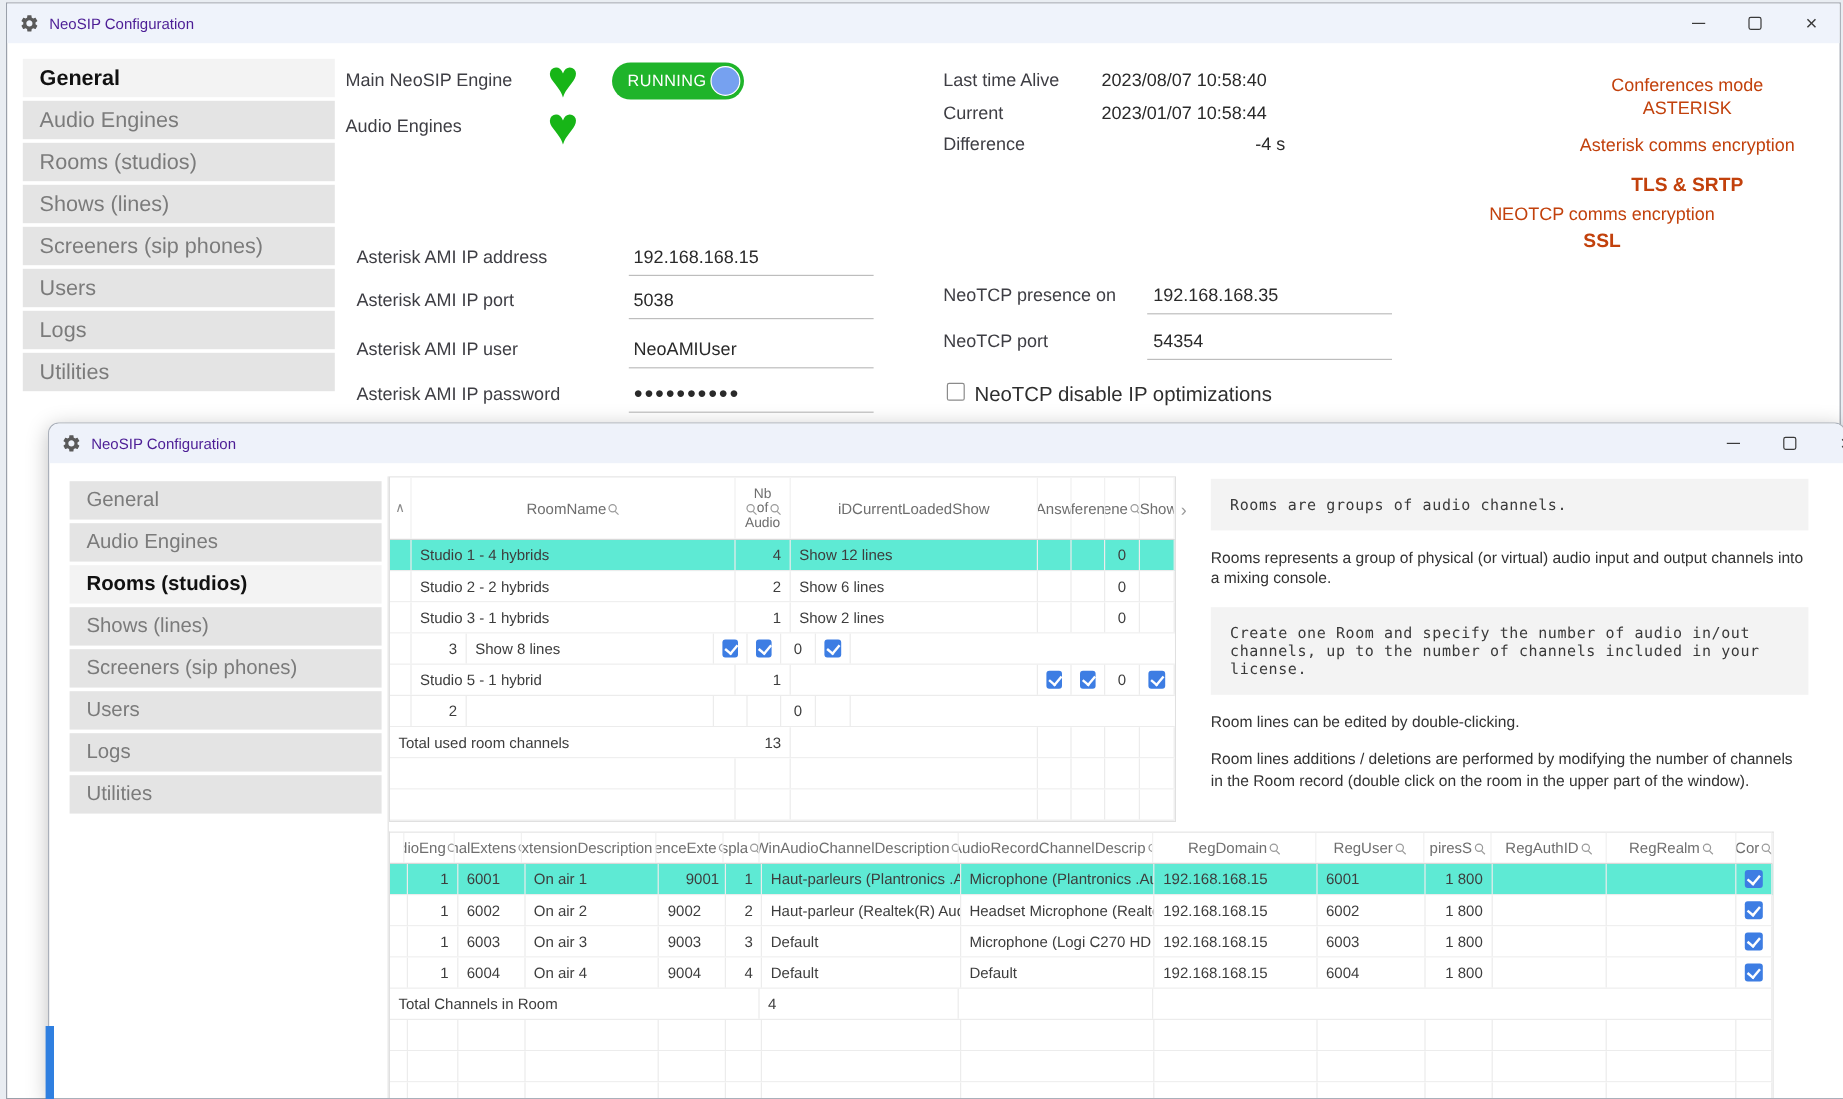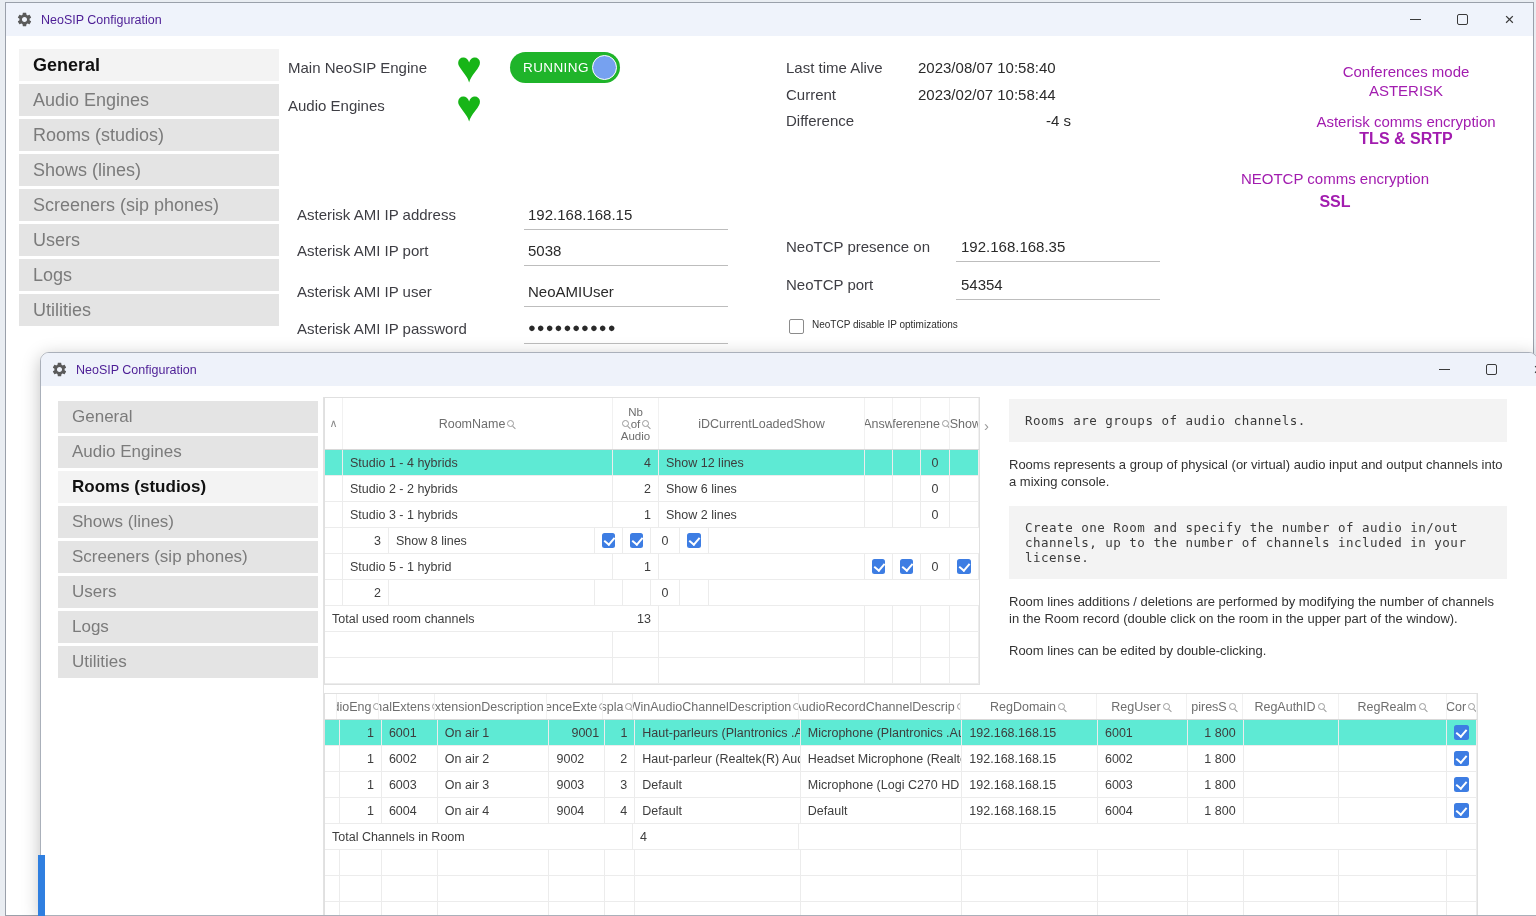--- a/index.html
+++ b/index.html
@@ -30,21 +30,21 @@
   
   .lbl { position:absolute; font-size:15px; color:#3e3e44; }
   .val { position:absolute; font-size:15px; color:#2a2a2a; }
   .field-line { position:absolute; height:1px; background:#bdbdbd; }
   .heart { position:absolute; color:#17b517; font-size:44px; line-height:40px; }
   .toggle { position:absolute; width:110px; height:31px; background:#1fb42a; border-radius:16px;
             display:flex; align-items:center; padding-left:13px; }
   .toggle .t-label { color:#ffffff; font-size:13.5px; letter-spacing:.4px; }
   .toggle .knob { position:absolute; right:3px; top:3px; width:25px; height:25px; border-radius:50%;
                   background:#76a1f0; border:1.5px solid #ffffff; }
-  .modes { position:absolute; text-align:center; color:#a21caf; }
+  .modes { position:absolute; text-align:center; color:#c2410c; }
   .modes .m-lab { font-size:15px; }
   .modes .m-val { font-size:15px; margin-top:2px; }
   .modes .m-val.b { font-weight:bold; font-size:16px; }
   .cb { width:15px; height:15px; border:1px solid #8b8b8b; border-radius:2px; background:#fff; }
   .clip-frag { position:absolute; height:9px; overflow:hidden; }
   .clip-frag > div { font-weight:bold; font-size:24px; color:#222; letter-spacing:2px; }
 
   
   .tbl { position:absolute; background:#fff; border:1px solid #e0e0e0; font-size:12.5px; color:#3d3d3d; }
   .tr  { display:flex; height:26px; border-bottom:1px solid #ececec; background:#fff; }
@@ -114,21 +114,21 @@
     <div class="toggle" style="left:504px; top:49px;">
       <span class="t-label">RUNNING</span>
       <div class="knob"></div>
     </div>
     <span class="lbl" style="left:282px; top:94px;">Audio Engines</span>
     <span class="heart" style="left:450px; top:83px;">♥</span>
 
     <span class="lbl" style="left:780px; top:56px;">Last time Alive</span>
     <span class="val" style="left:912px; top:56px;">2023/08/07 10:58:40</span>
     <span class="lbl" style="left:780px; top:83px;">Current</span>
-    <span class="val" style="left:912px; top:83px;">2023/02/07 10:58:44</span>
+    <span class="val" style="left:912px; top:83px;">2023/01/07 10:58:44</span>
     <span class="lbl" style="left:780px; top:109px;">Difference</span>
     <span class="val" style="left:1010px; top:109px; width:55px; text-align:right;">-4 s</span>
 
     <span class="lbl" style="left:291px; top:203px;">Asterisk AMI IP address</span>
     <span class="val" style="left:522px; top:203px;">192.168.168.15</span>
     <div class="field-line" style="left:518px; top:226px; width:204px;"></div>
 
     <span class="lbl" style="left:291px; top:239px;">Asterisk AMI IP port</span>
     <span class="val" style="left:522px; top:239px;">5038</span>
     <div class="field-line" style="left:518px; top:262px; width:204px;"></div>
@@ -143,29 +143,29 @@
 
     <span class="lbl" style="left:780px; top:235px;">NeoTCP presence on</span>
     <span class="val" style="left:955px; top:235px;">192.168.168.35</span>
     <div class="field-line" style="left:950px; top:258px; width:204px;"></div>
 
     <span class="lbl" style="left:780px; top:273px;">NeoTCP port</span>
     <span class="val" style="left:955px; top:273px;">54354</span>
     <div class="field-line" style="left:950px; top:296px; width:204px;"></div>
 
     <div class="cb" style="position:absolute; left:783px; top:316px;"></div>
-    <span class="lbl" style="left:806px; top:316px; font-size:10px; color:#2e2e2e;">NeoTCP disable IP optimizations</span>
+    <span class="lbl" style="left:806px; top:316px; font-size:17px; color:#2e2e2e;">NeoTCP disable IP optimizations</span>
 
     <div class="modes" style="left:1290px; top:60px; width:220px;">
       <div class="m-lab">Conferences mode</div>
       <div class="m-val">ASTERISK</div>
     </div>
     <div class="modes" style="left:1290px; top:110px; width:220px;">
       <div class="m-lab">Asterisk comms encryption</div>
-      <div class="m-val b" style="margin-top:0;">TLS &amp; SRTP</div>
+      <div class="m-val b" style="margin-top:16px;">TLS &amp; SRTP</div>
     </div>
     <div class="modes" style="left:1219px; top:167px; width:220px;">
       <div class="m-lab">NEOTCP comms encryption</div>
       <div class="m-val b" style="margin-top:6px;">SSL</div>
     </div>
 
     <div class="clip-frag" style="left:578px; top:339px; width:180px;">
       <div>▪▪▪▪ ▪ ▪▪▪▪▪</div>
     </div>
   </div>
@@ -319,22 +319,22 @@
           <div class="td" style="width: 29px;"></div>
           <div class="td" style="width: 29px;"></div>
         </div>
       </div>
     <span class="scroll-chev" style="left:943px; top:64px;">›</span>
 
     <div class="help" style="left:968px; top:46px;">
       <div class="code">Rooms are groups of audio channels.</div>
       <p>Rooms represents a group of physical (or virtual) audio input and output channels into a mixing console.</p>
       <div class="code" style="margin-top:16px;">Create one Room and specify the number of audio in/out channels, up to the number of channels included in your license.</div>
+      <p>Room lines can be edited by double-clicking.</p>
       <p>Room lines additions / deletions are performed by modifying the number of channels in the Room record (double click on the room in the upper part of the window).</p>
-      <p>Room lines can be edited by double-clicking.</p>
     </div>
 
     <div class="tbl" id="channels-table" style="left:283px; top:340px; width:1154px; border-bottom:none;">
         <div class="th-row" style="height: 26px;">
           <div class="th" style="width: 12px;"></div>
           <div class="th" style="width: 42px;">dioEng<span class="mag"></span></div>
           <div class="th" style="width: 56px;">malExtens<span class="mag"></span></div>
           <div class="th" style="width: 112px;">ExtensionDescription<span class="mag"></span></div>
           <div class="th" style="width: 56px;">renceExte<span class="mag"></span></div>
           <div class="th" style="width: 30px;">spla<span class="mag"></span></div>

